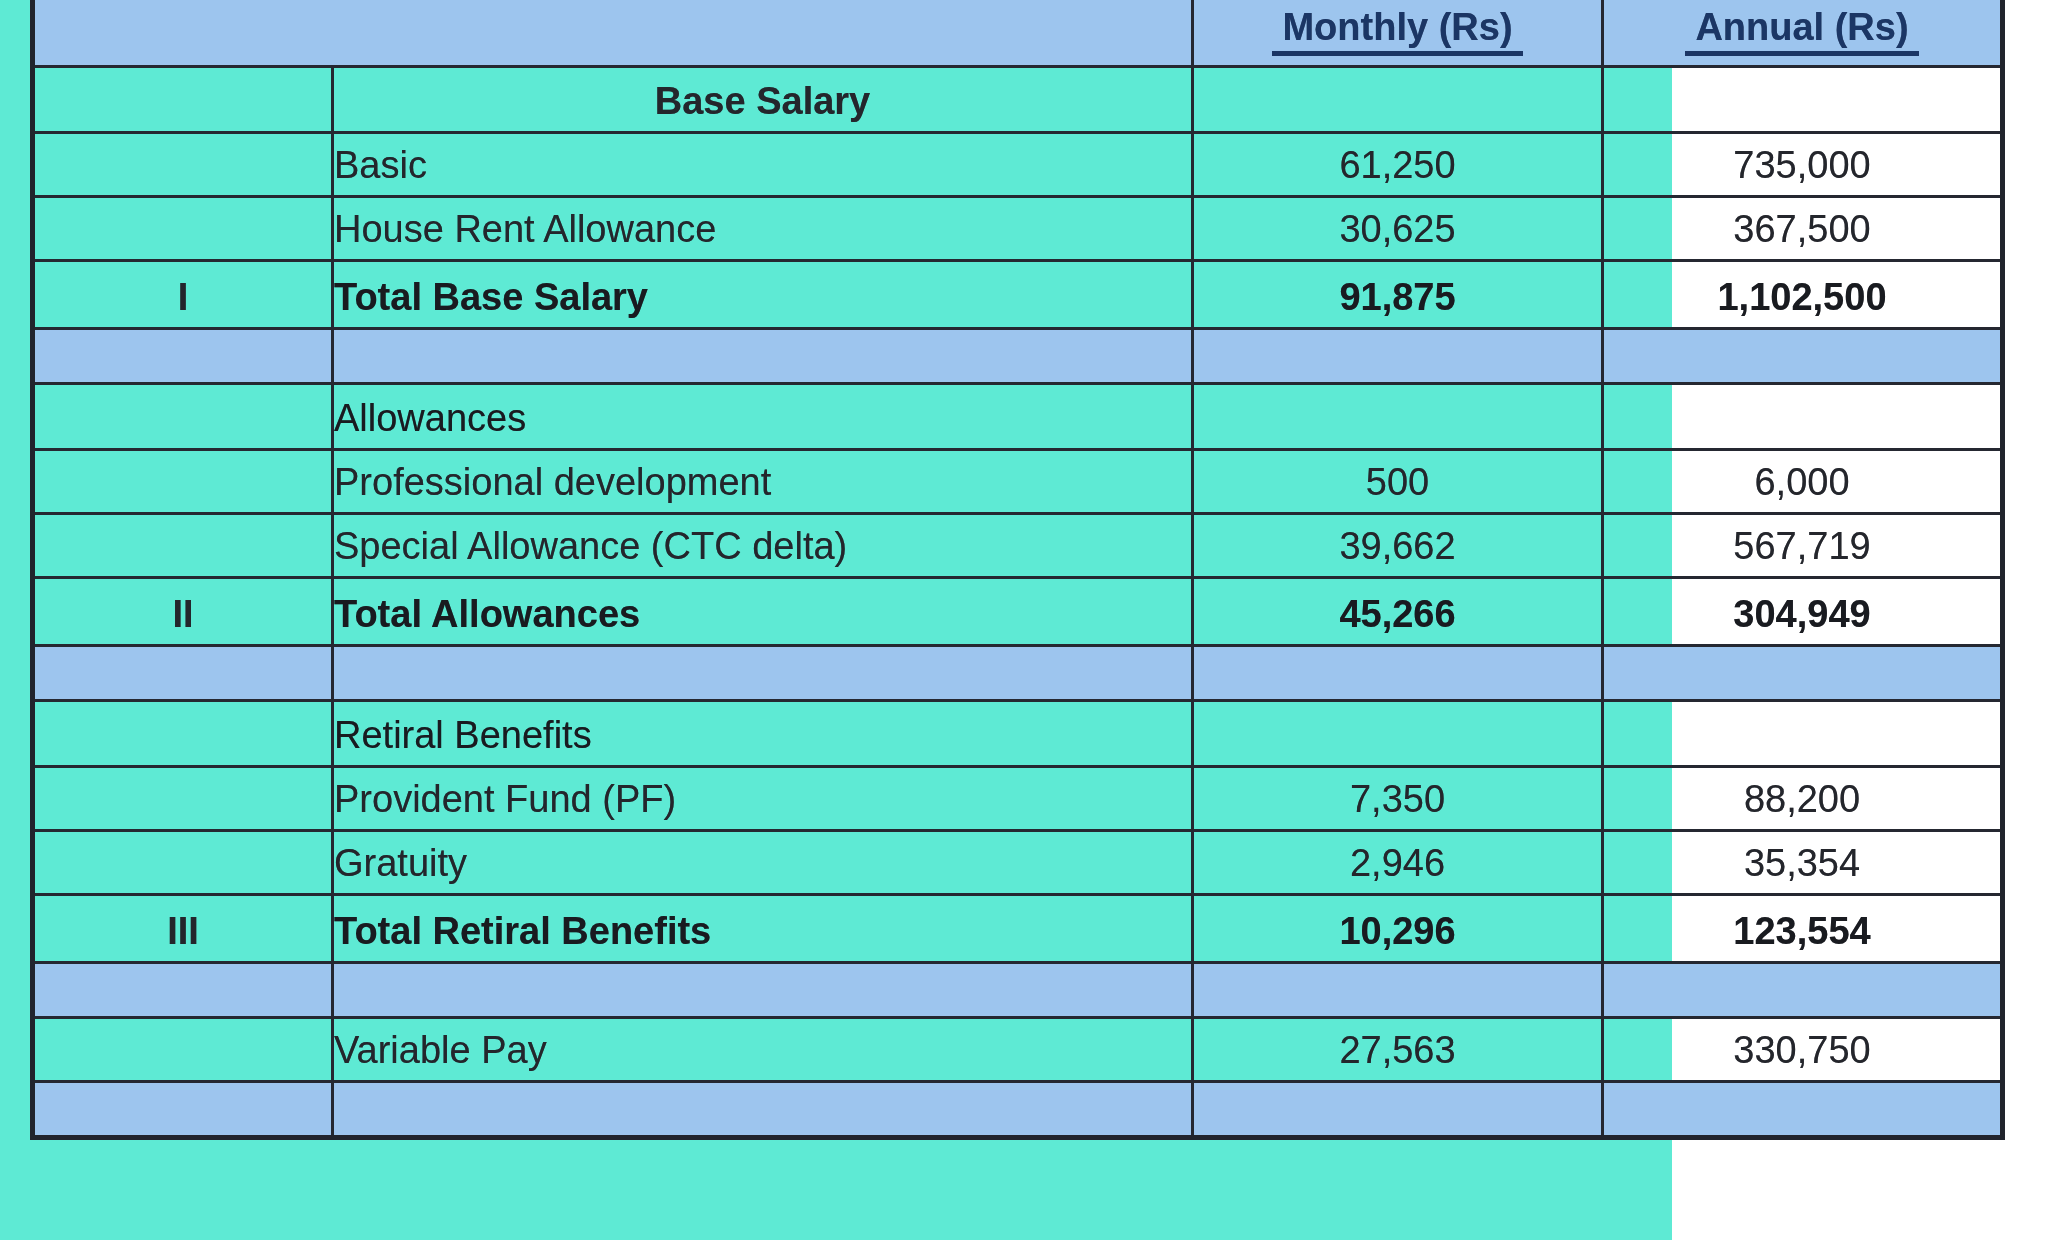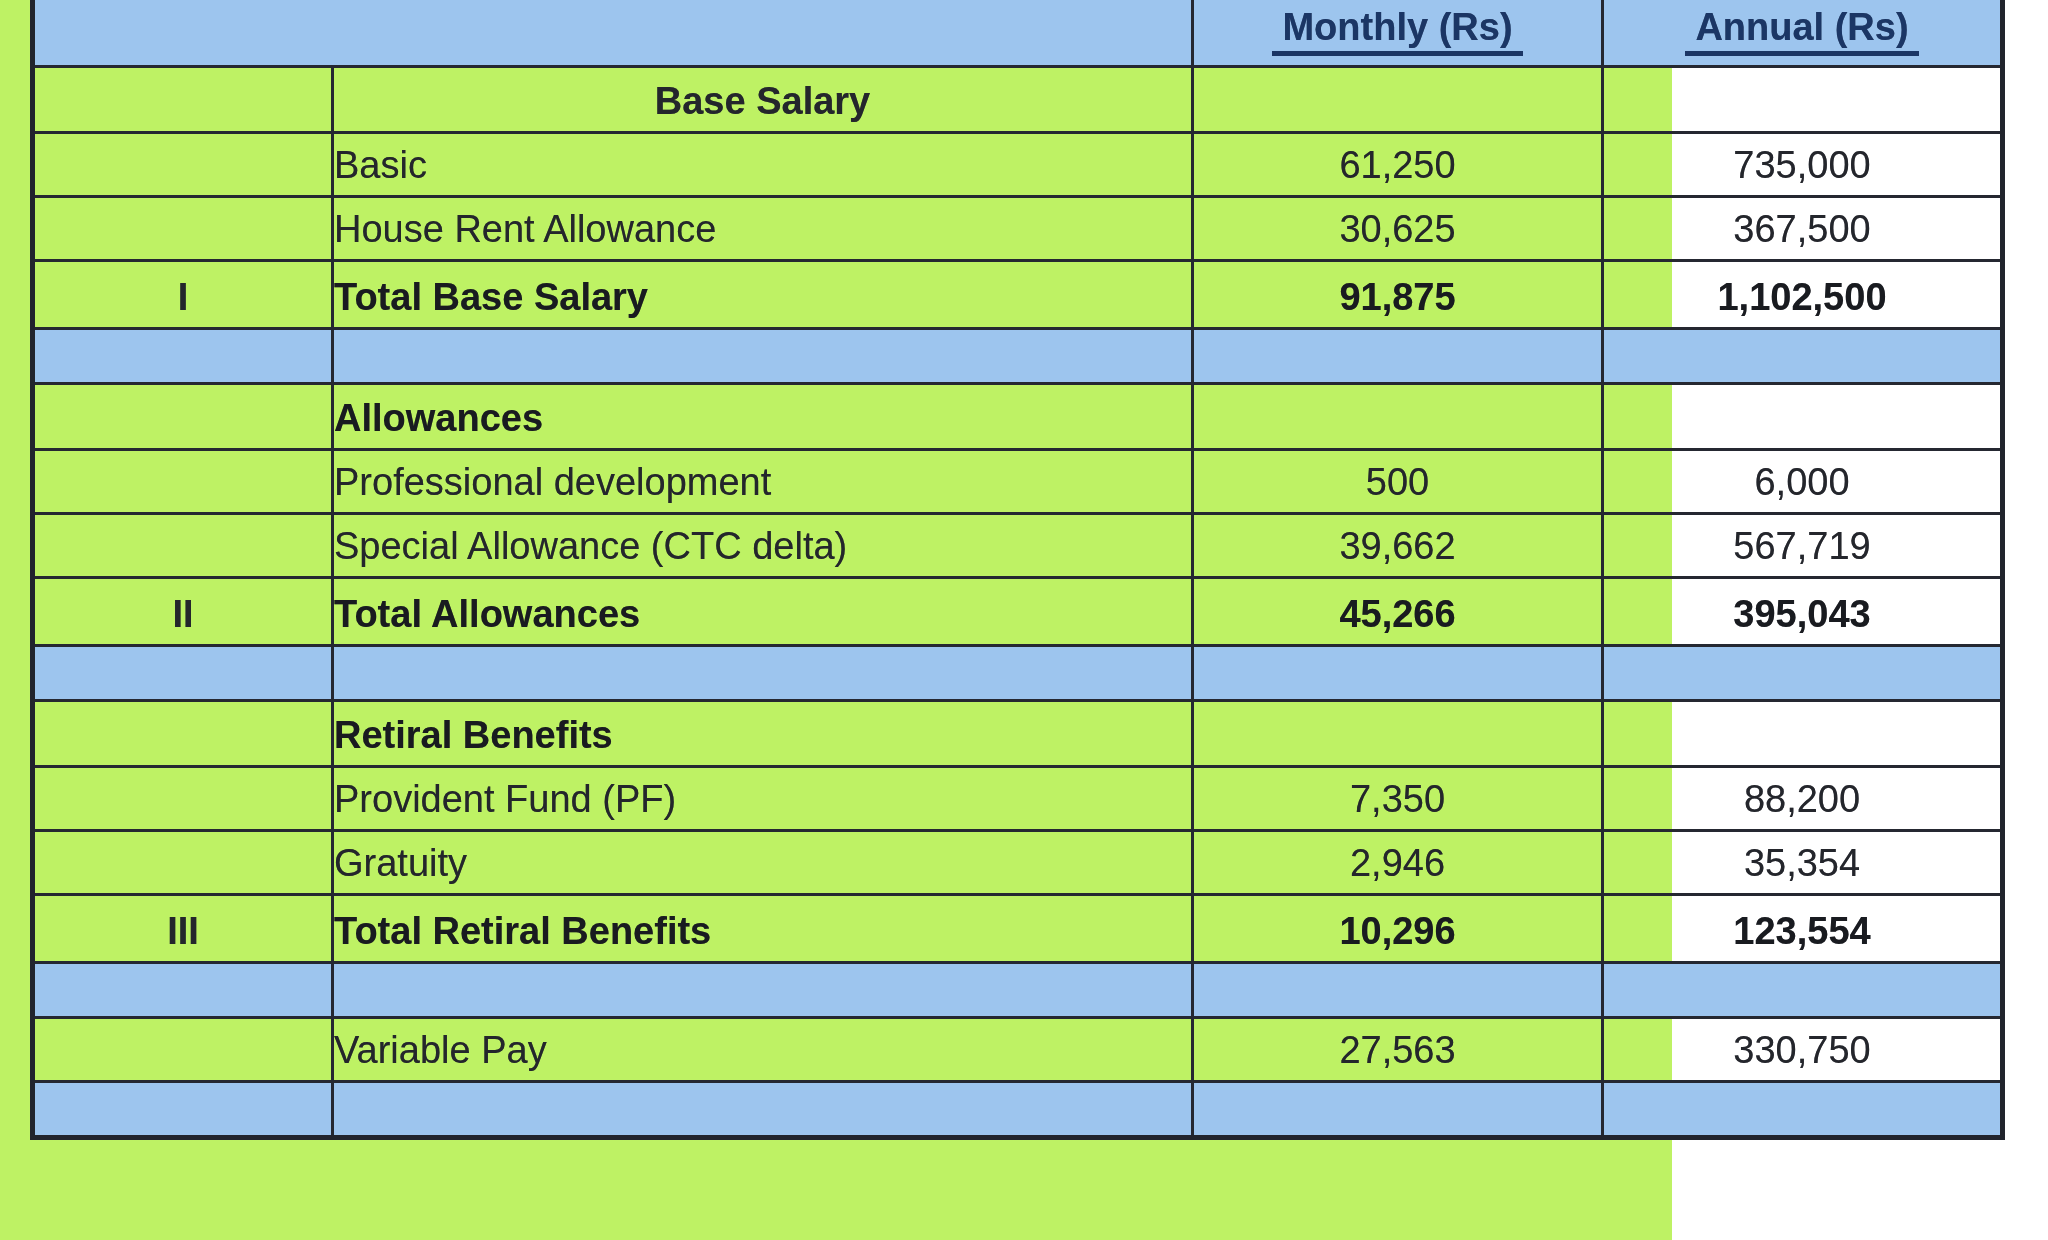--- a/index.html
+++ b/index.html
@@ -4,21 +4,21 @@
 <style>
   html, body { margin: 0; padding: 0; background: #ffffff; }
   body {
     width: 2048px; height: 1240px;
     font-family: "Liberation Sans", sans-serif;
     overflow: hidden;
   }
   .page {
     position: relative;
     width: 1672px; height: 1240px;
-    background: #bef264;
+    background: #5eead4;
   }
   
   .artifact-top-line {
     position: absolute; left: 482px; top: 0;
     width: 152px; height: 4px;
     background: #2e313a; opacity: .85;
   }
   table.salary {
     position: absolute; left: 30px; top: 0;
     border-collapse: collapse; table-layout: fixed;
@@ -55,21 +55,21 @@
     border-bottom: 5px solid #1d3766;
     padding: 0 10px 3px 10px;
   }
   td.c-head { text-align: center; padding-bottom: 7px; }
 
   td.c-numeral { text-align: center; font-weight: 700; color: #1b1d22; }
   td.c-label   { text-align: left; padding-left: 26px; margin-top: 32px; }
   td.c-label-center { text-align: center; font-weight: 700; color: #1b1d22; }
   td.c-num     { text-align: center; }
 
-  tr.r-section td.c-label { font-weight: 700; color: #1b1d22; }
+  tr.r-section td.c-label { font-weight: 400; color: #1b1d22; }
   tr.r-total td.c-label,
   tr.r-total td.c-num,
   tr.r-gross td.c-label,
   tr.r-gross td.c-num { font-weight: 700; color: #1b1d22; }
 </style>
 </head>
 <body>
 
 <div class="page">
   <div class="artifact-top-line"></div>
@@ -147,21 +147,21 @@
         <td></td>
         <td class="c-label">Special Allowance (CTC delta)</td>
         <td class="c-num">39,662</td>
         <td class="c-num">567,719</td>
       </tr>
 
       <tr class="r-total">
         <td class="c-numeral">II</td>
         <td class="c-label">Total Allowances</td>
         <td class="c-num">45,266</td>
-        <td class="c-num">395,043</td>
+        <td class="c-num">304,949</td>
       </tr>
 
       <tr class="r-sep">
         <td class="band"></td>
           <td class="band"></td>
         <td class="band"></td>
           <td class="band"></td>
       </tr>
 
       <tr class="r-section">

